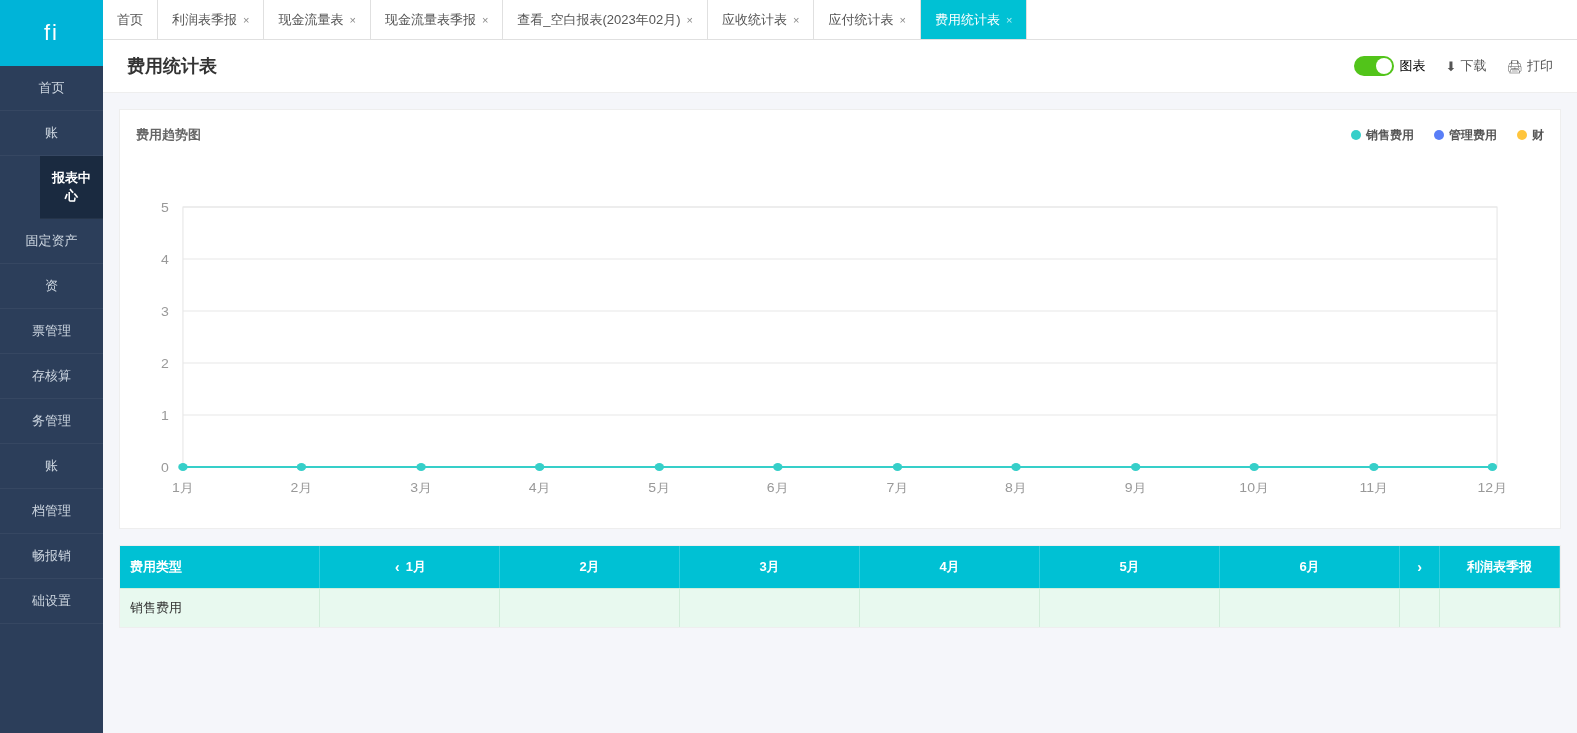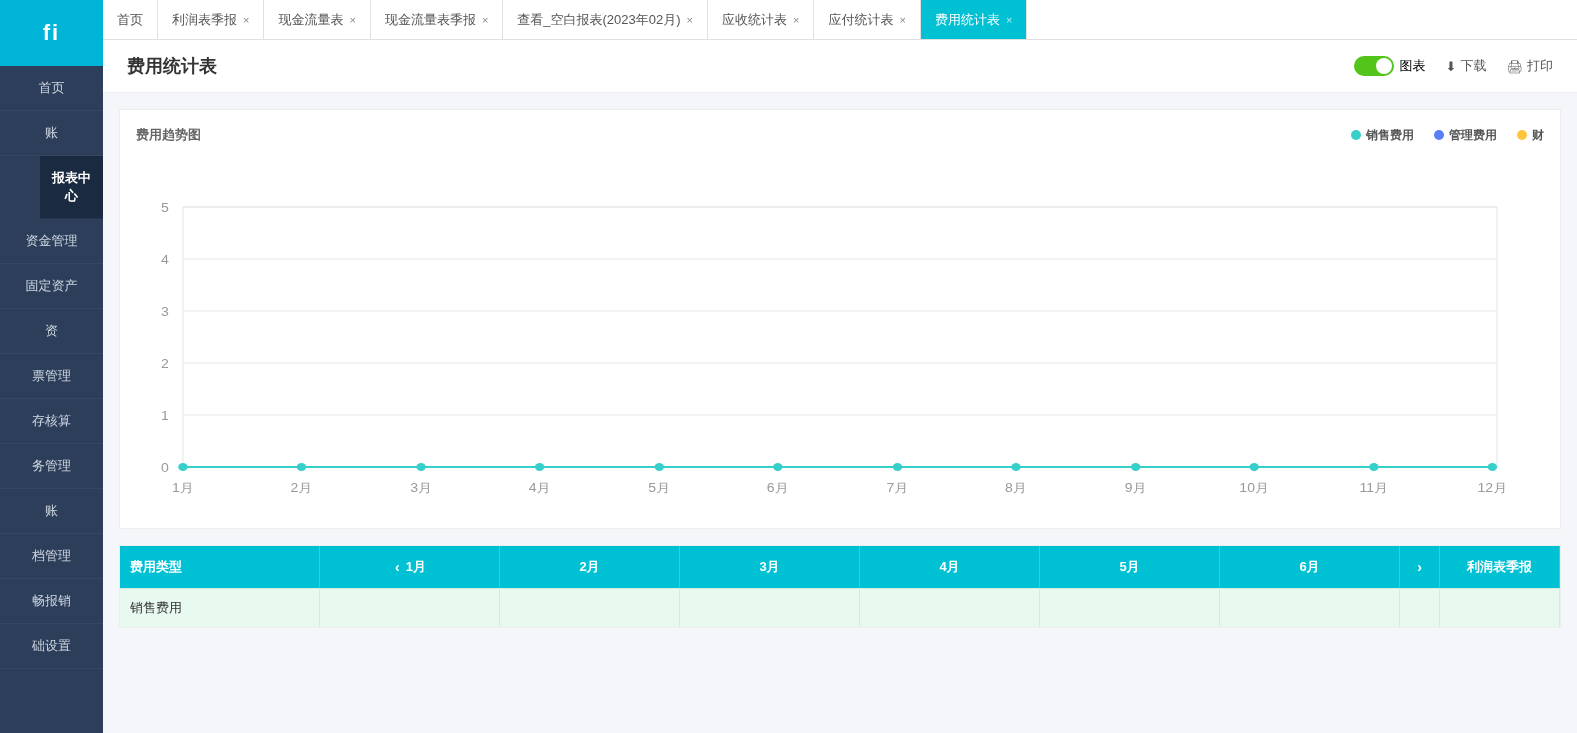--- a/index.html
+++ b/index.html
@@ -15,21 +15,21 @@
       flex-shrink: 0;
     }
     .sidebar-logo {
       background: #00b4d8;
       height: 66px;
       display: flex;
       align-items: center;
       justify-content: center;
       color: white;
       font-size: 22px;
-      font-weight: bold;
+      font-weight: normal;
       letter-spacing: 2px;
     }
     .sidebar-item {
       color: #cdd6e0;
       padding: 13px 10px;
       text-align: center;
       cursor: pointer;
       font-size: 13px;
       border-bottom: 1px solid rgba(255,255,255,0.05);
     }
@@ -230,21 +230,20 @@
     }
   </style>
 </head>
 <body>
 
 <div class="sidebar">
   <div class="sidebar-logo">fi</div>
   <div class="sidebar-item">首页</div>
   <div class="sidebar-item">账</div>
   <div class="sidebar-item active">报表中心</div>
-  <div class="sidebar-item">资金管理</div>
   <div class="sidebar-item">固定资产</div>
   <div class="sidebar-item">资</div>
   <div class="sidebar-item">票管理</div>
   <div class="sidebar-item">存核算</div>
   <div class="sidebar-item">务管理</div>
   <div class="sidebar-item">账</div>
   <div class="sidebar-item">档管理</div>
   <div class="sidebar-item">畅报销</div>
   <div class="sidebar-item">础设置</div>
 </div>

